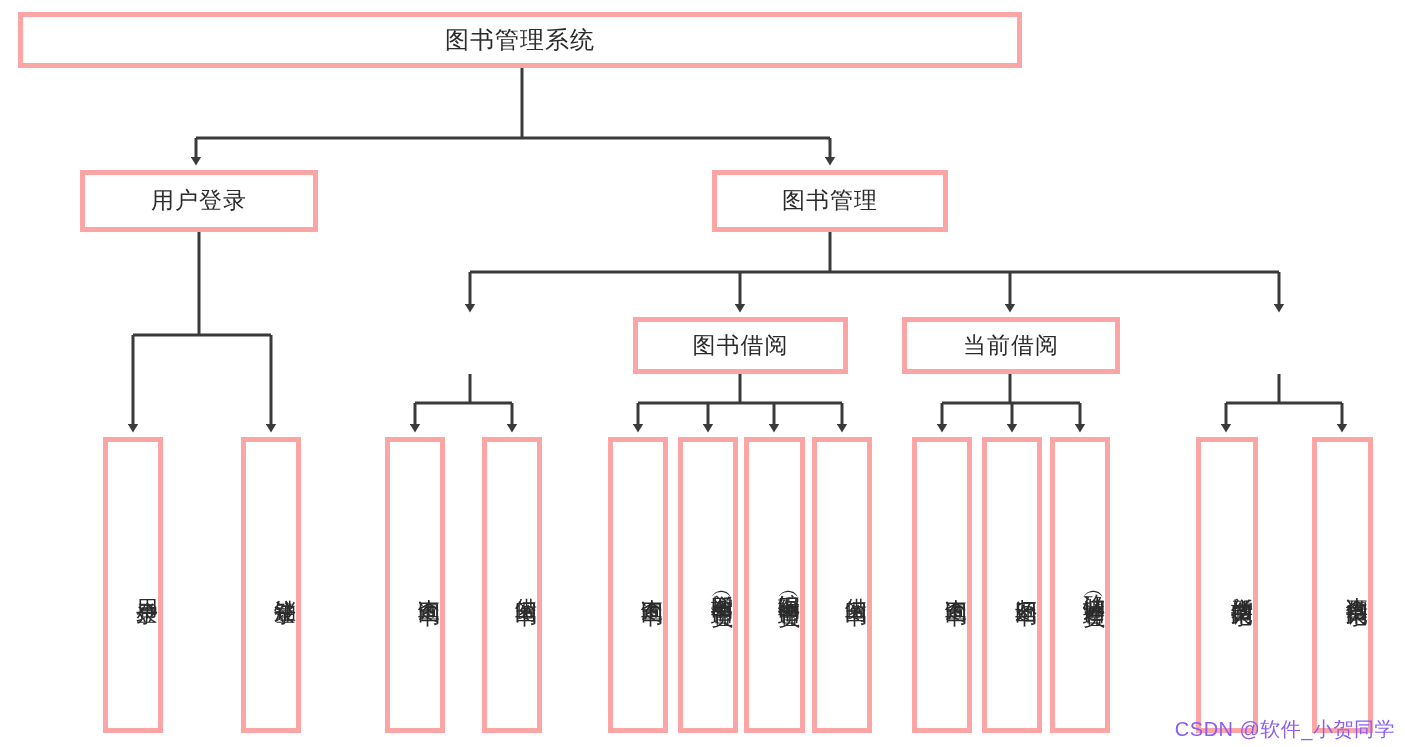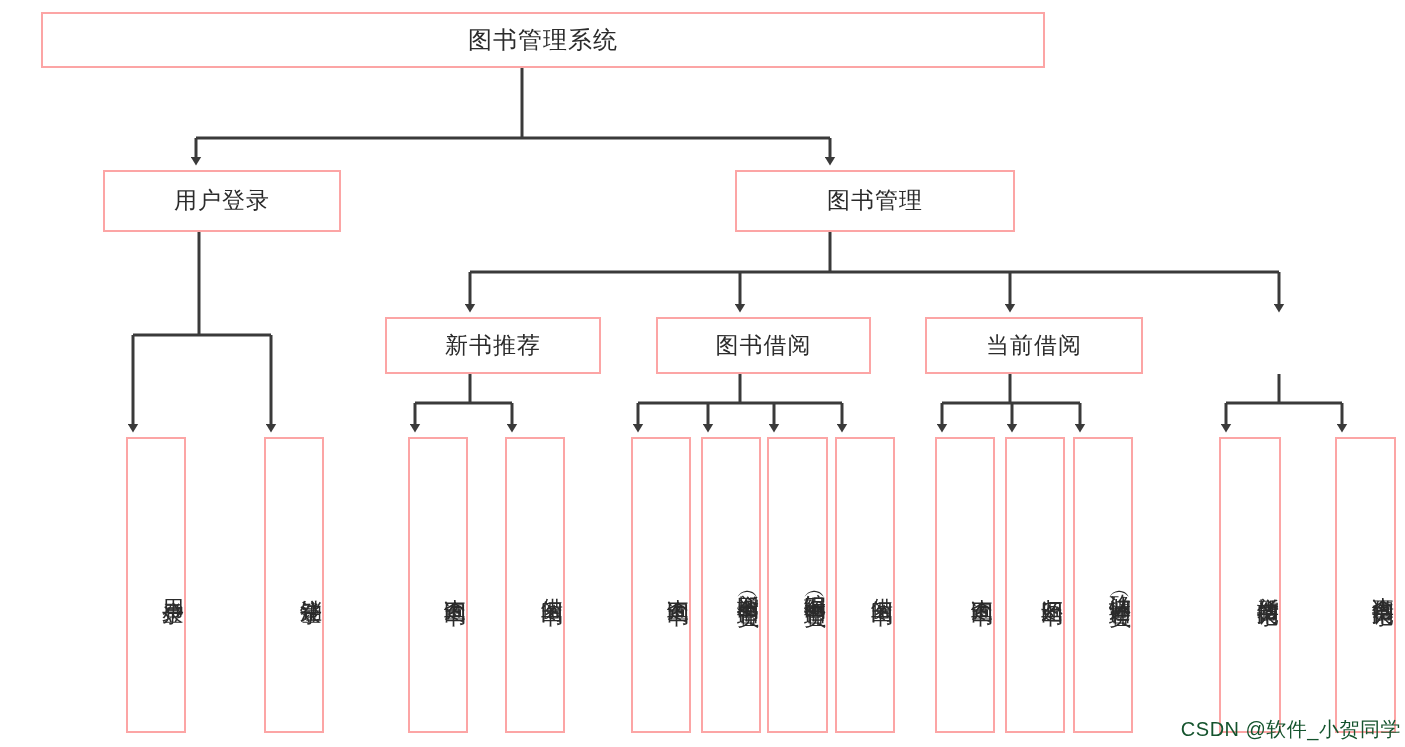--- a/index.html
+++ b/index.html
@@ -9,26 +9,25 @@
     position:relative;
     width:1405px;height:747px;
     background:#ffffff;
     overflow:hidden;
   }
   #edges{position:absolute;left:0;top:0;width:1405px;height:747px;}
   .node{
     position:absolute;
     box-sizing:border-box;
     background:#ffffff;
-    border:2px solid #fca5a5;
+    border:5px solid #fca5a5;
     display:flex;
     align-items:center;
     justify-content:center;
     color:#2b2b2b;
-    margin-left:23px;
   }
   .node.h{
     font-size:23px;
     letter-spacing:1px;
     line-height:1.1;
   }
   .node.v{
     font-size:22px;
     writing-mode:vertical-rl;
     text-orientation:upright;
@@ -40,24 +39,24 @@
   }
   .node.v .txt{
     writing-mode:vertical-rl;
     text-orientation:upright;
     white-space:normal;
     line-height:1.0;
   }
   .node.root{font-size:24px;}
   #watermark{
     position:absolute;
-    right:4px;
+    right:10px;
     bottom:4px;
     font-size:20px;
-    color:#14532d;
+    color:#8b5cf6;
     white-space:nowrap;
     letter-spacing:0.5px;
     pointer-events:none;
   }
 </style>
 </head>
 <body>
 
 <div id="canvas">
 
@@ -111,27 +110,24 @@
     </g>
   </svg>
 
   <div class="node h root" style="left:18px;top:12px;width:1004px;height:56px;">
     <span class="txt">图书管理系统</span>
   </div>
 
   <div class="node h" style="left:80px;top:170px;width:238px;height:62px;">
     <span class="txt">用户登录</span>
   </div>
-  <div class="node h" style="left:712px;top:170px;width:280px;height:62px;">
+  <div class="node h" style="left:712px;top:170px;width:236px;height:62px;">
     <span class="txt">图书管理</span>
   </div>
 
-  <div class="node h" style="left:362px;top:317px;width:216px;height:57px;">
-    <span class="txt">新书推荐</span>
-  </div>
   <div class="node h" style="left:902px;top:317px;width:218px;height:57px;">
     <span class="txt">当前借阅</span>
   </div>
   <div class="node h" style="left:633px;top:317px;width:215px;height:57px;">
     <span class="txt">图书借阅</span>
   </div>
 
   <div class="node v" style="left:103px;top:437px;width:60px;height:296px;">
     <span class="txt">用户登录</span>
   </div>

